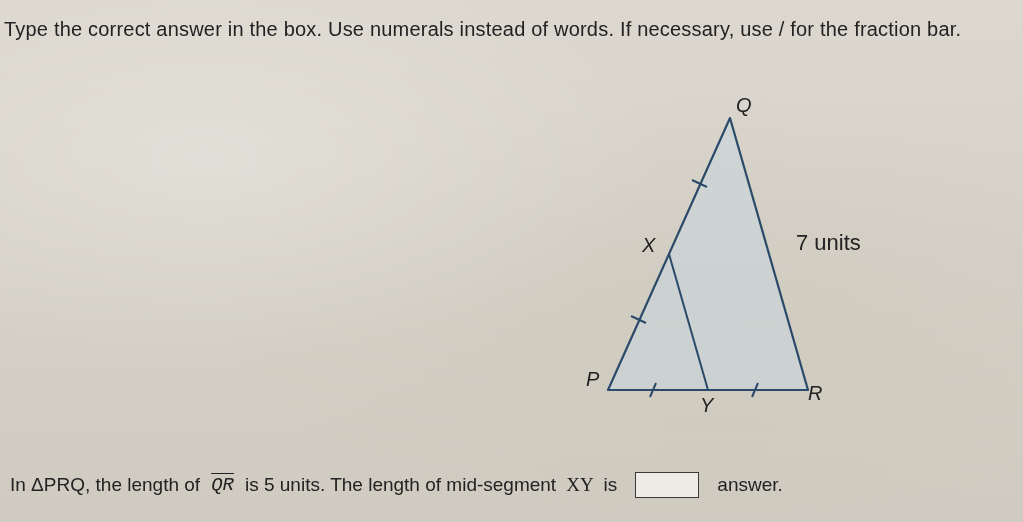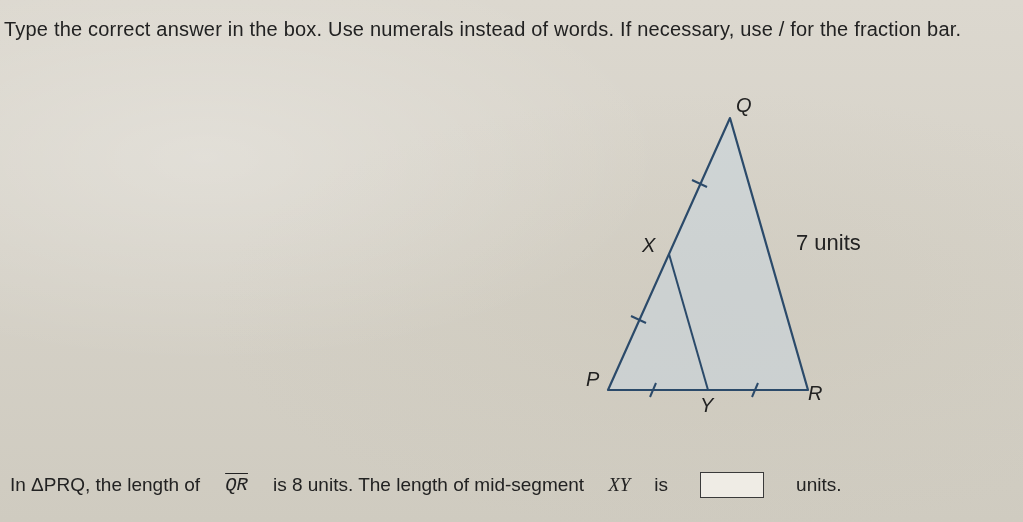--- a/index.html
+++ b/index.html
@@ -61,32 +61,31 @@
     position: absolute;
     font-size: 22px;
     color: #222;
   }
   .question-row {
     position: absolute;
     left: 10px;
     bottom: 24px;
     display: flex;
     align-items: center;
-    gap: 24px;
+    gap: 10px;
     font-size: 19px;
     color: #222;
   }
   .question-row .overline {
     text-decoration: overline;
     font-style: italic;
     font-family: Liberation Mono, monospace;
     padding: 0 1px;
   }
   .question-row .ital {
-    font-style: italic;
     font-family: "Times New Roman", serif;
   }
   .answer-box {
     display: inline-block;
     width: 64px;
     height: 26px;
     border: 1.5px solid #3a3a3a;
     background: #efece5;
     margin: 0 8px;
     font-size: 16px;
@@ -115,20 +114,20 @@
     <div class="lbl" style="left:26px; top:268px;">P</div>
     <div class="lbl" style="left:248px; top:282px; font-style:italic;">R</div>
     <div class="lbl X" style="left:82px; top:134px;">X</div>
     <div class="lbl" style="left:140px; top:294px;">Y</div>
     <div class="side-label" style="left:236px; top:130px;">7 units</div>
   </div>
 
   <div class="question-row">
     <span>In ΔPRQ, the length of </span>
     <span class="overline">QR</span>
-    <span> is 8 units. The length of mid-segment </span>
+    <span> is 5 units. The length of mid-segment </span>
     <span class="ital">XY</span>
     <span> is</span>
     <input class="answer-box" type="text" placeholder="" style="">
-    <span>units.</span>
+    <span>answer.</span>
   </div>
 
 </div>
 
 </body></html>

